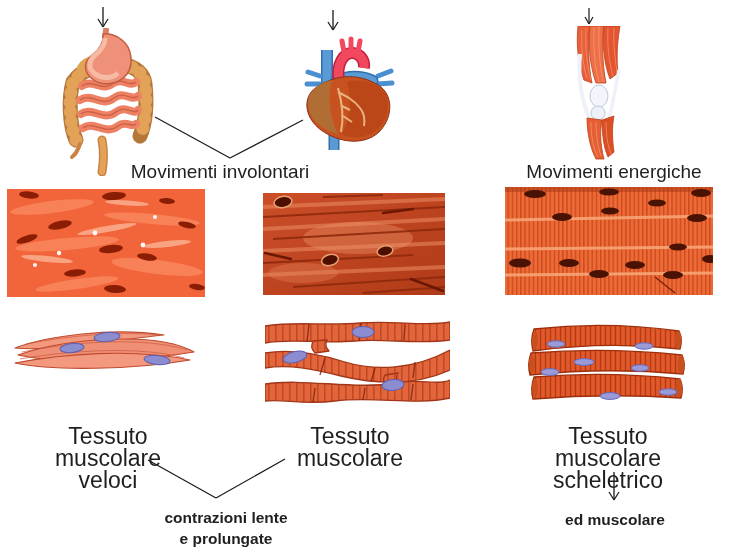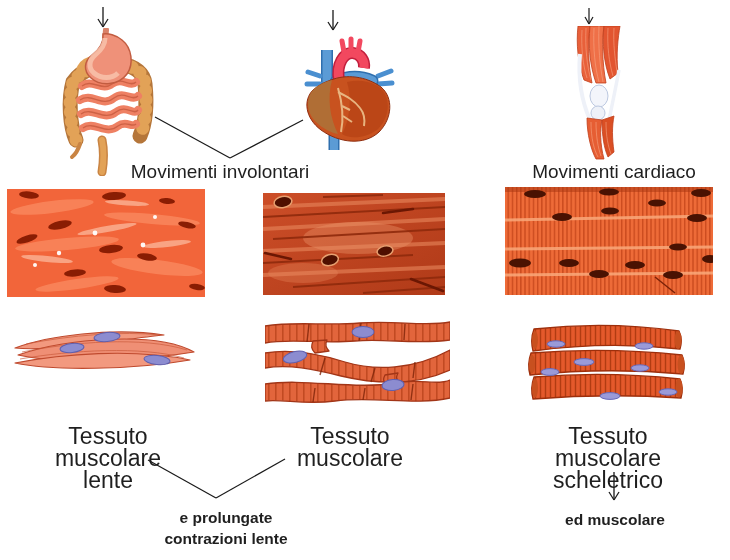--- a/index.html
+++ b/index.html
@@ -124,21 +124,21 @@
   </svg>
 
   <svg class="abs" style="left:140px;top:112px" width="175" height="52" viewBox="0 0 175 52">
     <g stroke="#1a1a1a" stroke-width="1.2" fill="none">
       <path d="M15,5 L90,46"></path>
         <path d="M163,8 L90,46"></path>
     </g>
   </svg>
 
   <div class="lbl lbl-move" style="left:110px;top:160px;width:220px">Movimenti involontari</div>
-  <div class="lbl lbl-move" style="left:504px;top:160px;width:220px">Movimenti cardiaco</div>
+  <div class="lbl lbl-move" style="left:504px;top:160px;width:220px">Movimenti energiche</div>
 
   <svg class="abs" style="left:7px;top:189px" width="198" height="108" viewBox="0 0 198 108" preserveAspectRatio="none">
     <rect width="198" height="108" fill="#f2653a"></rect>
     <g fill="#ff9e74" opacity="0.5">
       <ellipse cx="45" cy="18" rx="42" ry="6" transform="rotate(-7 45 18)"></ellipse>
       <ellipse cx="145" cy="30" rx="48" ry="5" transform="rotate(5 145 30)"></ellipse>
       <ellipse cx="60" cy="55" rx="52" ry="6" transform="rotate(-5 60 55)"></ellipse>
       <ellipse cx="150" cy="78" rx="46" ry="7" transform="rotate(7 150 78)"></ellipse>
       <ellipse cx="70" cy="95" rx="42" ry="5" transform="rotate(-8 70 95)"></ellipse>
     </g>
@@ -315,40 +315,40 @@
       <ellipse cx="62" cy="40" rx="10" ry="3.4"></ellipse>
       <ellipse cx="118" cy="46" rx="9" ry="3.2"></ellipse>
       <ellipse cx="28" cy="50" rx="9" ry="3.4"></ellipse>
       <ellipse cx="88" cy="74" rx="10" ry="3.4"></ellipse>
       <ellipse cx="146" cy="70" rx="9" ry="3.2"></ellipse>
     </g>
   </svg>
 
   <div class="lbl lbl-tissue" style="left:18px;top:425px;width:180px">
     <div>Tessuto muscolare</div>
-    <div>lente</div>
+    <div>veloci</div>
   </div>
   <div class="lbl lbl-tissue" style="left:260px;top:425px;width:180px">
     <div>Tessuto muscolare</div>
   </div>
   <div class="lbl lbl-tissue" style="left:518px;top:425px;width:180px">
     <div>Tessuto muscolare</div>
     <div>scheletrico</div>
   </div>
 
   <svg class="abs" style="left:135px;top:452px" width="160" height="50" viewBox="0 0 160 50">
     <g stroke="#1a1a1a" stroke-width="1.2" fill="none">
       <path d="M13,8 L81,46"></path>
         <path d="M150,7 L81,46"></path>
     </g>
   </svg>
 
   <div class="lbl lbl-bold" style="left:136px;top:507px;width:180px">
+    <div>contrazioni lente</div>
     <div>e prolungate</div>
-    <div>contrazioni lente</div>
   </div>
 
   <svg class="abs" style="left:605px;top:471px" width="18" height="36" viewBox="0 0 18 36">
     <g stroke="#1a1a1a" stroke-width="1.3" fill="none">
       <path d="M9,1 L9,28"></path>
         <path d="M4,21 L9,29"></path>
         <path d="M14,21 L9,29"></path>
     </g>
   </svg>
 

